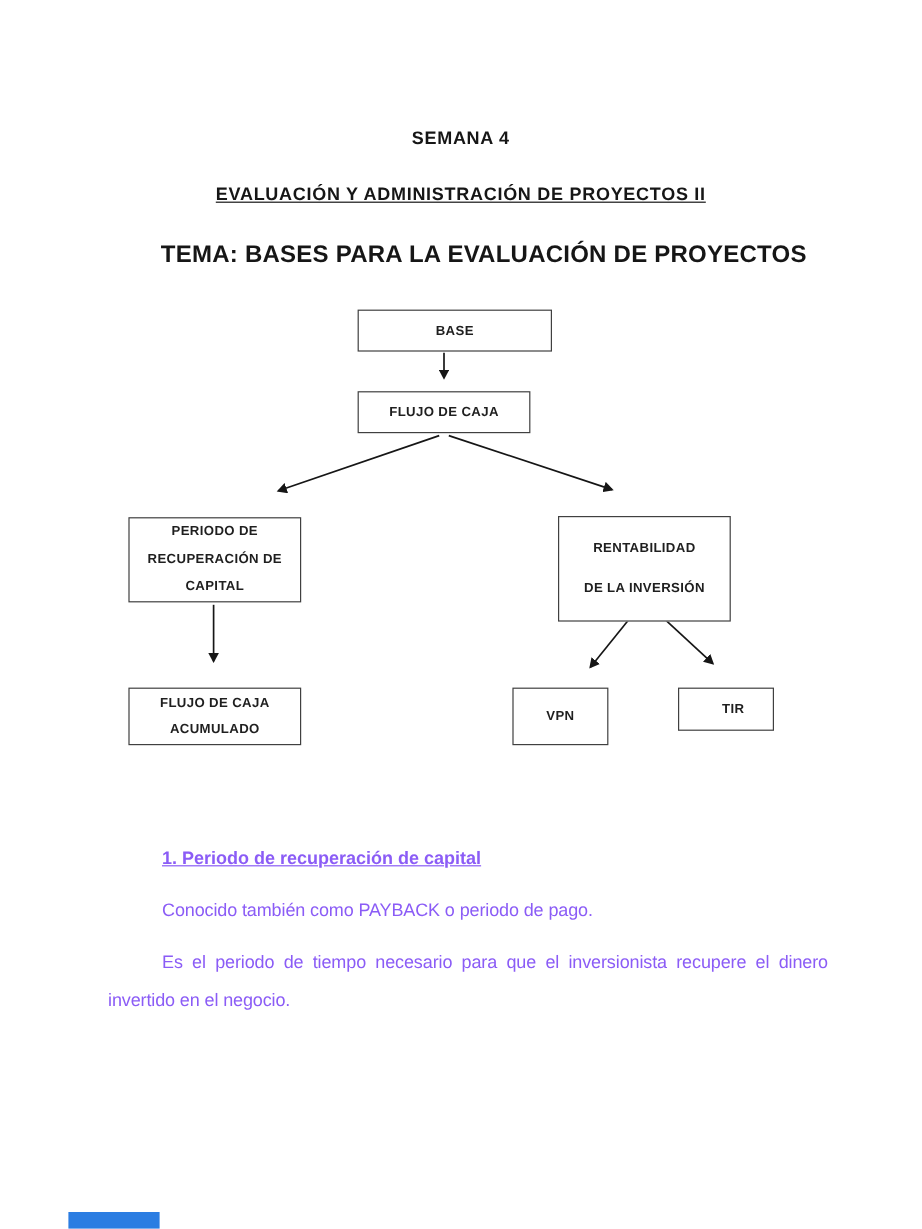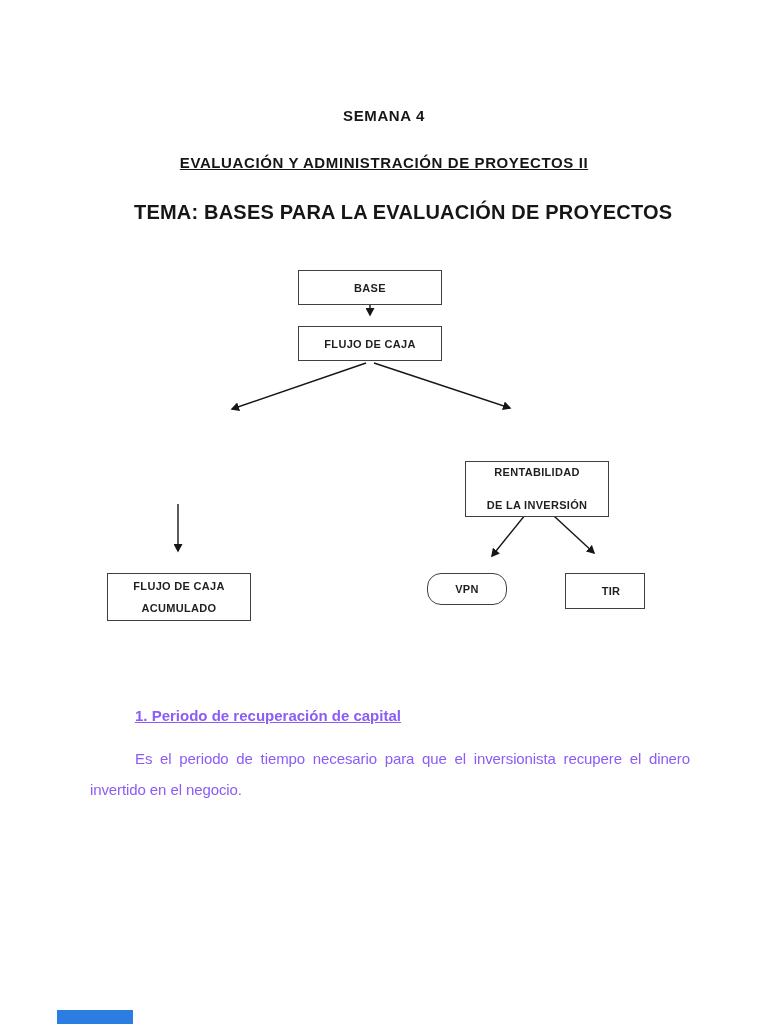--- a/index.html
+++ b/index.html
@@ -46,26 +46,26 @@
     align-items: center;
     justify-content: center;
     text-align: center;
     font-weight: bold;
     font-size: 11px;
     letter-spacing: 0.3px;
     color: #1f1f1f;
     white-space: pre-line;
     box-sizing: border-box;
   }
-  .n-base            { left: 298px; top: 258px; width: 144px; height: 35px; margin-top: 12px; }
+  .n-base            { left: 298px; top: 258px; width: 162px; height: 35px; }
   .n-flujo-caja      { left: 298px; top: 326px; width: 144px; height: 35px; }
   .n-periodo         { left: 107px; top: 431px; width: 144px; height: 71px; line-height: 23px; }
-  .n-rentabilidad    { left: 465px; top: 430px; width: 144px; height: 56px; line-height: 33px; margin-top: 31px; }
+  .n-rentabilidad    { left: 465px; top: 430px; width: 144px; height: 88px; line-height: 33px; }
   .n-flujo-acumulado { left: 107px; top: 573px; width: 144px; height: 48px; line-height: 22px; }
-  .n-vpn             { left: 427px; top: 573px; width: 80px;  height: 32px; border-radius: 14px; }
+  .n-vpn             { left: 427px; top: 573px; width: 80px;  height: 48px; }
   .n-tir             { left: 565px; top: 573px; width: 80px;  height: 36px; padding-left: 12px; }
 
   .arrows { position: absolute; left: 0; top: 0; width: 768px; height: 1024px; pointer-events: none; }
 
   
   .doc-text {
     position: absolute;
     top: 700px; left: 90px;
     width: 600px;
     font-size: 15px;
@@ -114,28 +114,32 @@
       <line x1="370" y1="294" x2="370" y2="315" stroke="#161616" stroke-width="1.4" marker-end="url(#ah)"></line>
       <line x1="366" y1="363" x2="232" y2="409" stroke="#161616" stroke-width="1.4" marker-end="url(#ah)"></line>
       <line x1="374" y1="363" x2="510" y2="408" stroke="#161616" stroke-width="1.4" marker-end="url(#ah)"></line>
       <line x1="178" y1="504" x2="178" y2="551" stroke="#161616" stroke-width="1.4" marker-end="url(#ah)"></line>
       <line x1="534" y1="504" x2="492" y2="556" stroke="#161616" stroke-width="1.4" marker-end="url(#ah)"></line>
       <line x1="541" y1="504" x2="594" y2="553" stroke="#161616" stroke-width="1.4" marker-end="url(#ah)"></line>
     </svg>
 
     <div class="node n-base">BASE</div>
     <div class="node n-flujo-caja">FLUJO DE CAJA</div>
+    <div class="node n-periodo">PERIODO DE
+RECUPERACIÓN DE
+CAPITAL</div>
     <div class="node n-rentabilidad">RENTABILIDAD
 DE LA INVERSIÓN</div>
     <div class="node n-flujo-acumulado">FLUJO DE CAJA
 ACUMULADO</div>
     <div class="node n-vpn">VPN</div>
     <div class="node n-tir">TIR</div>
   </div>
 
   <div class="doc-text">
     <h4 class="section-heading">1. Periodo de recuperación de capital</h4>
+    <p>Conocido también como PAYBACK o periodo de pago.</p>
     <p>Es el periodo de tiempo necesario para que el inversionista recupere el dinero invertido en el negocio.</p>
   </div>
 
   <div class="progress-bar"></div>
 
 </div>
 
 </body></html>

